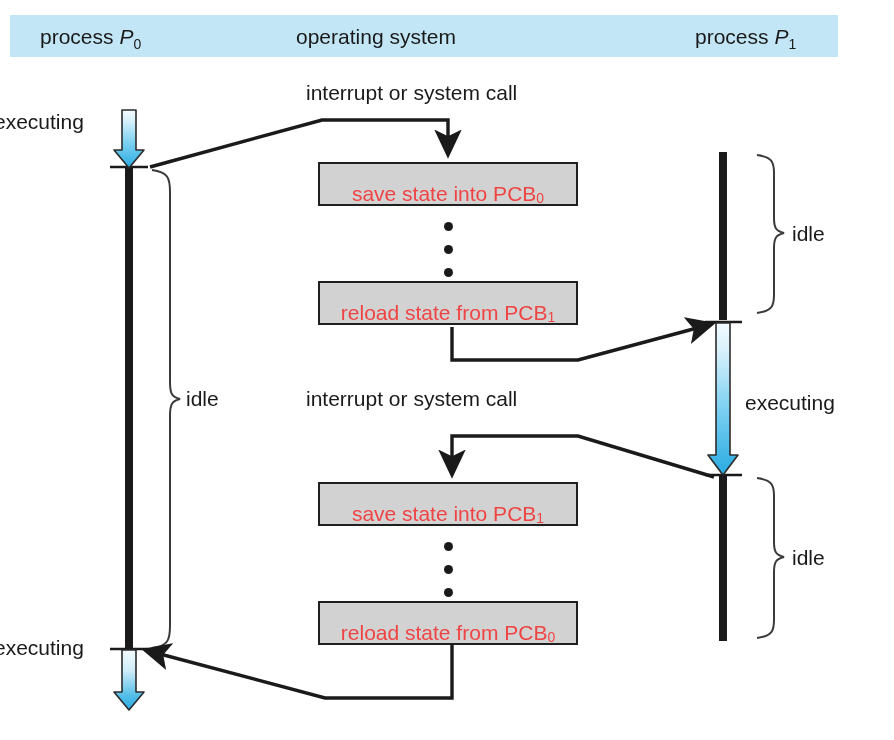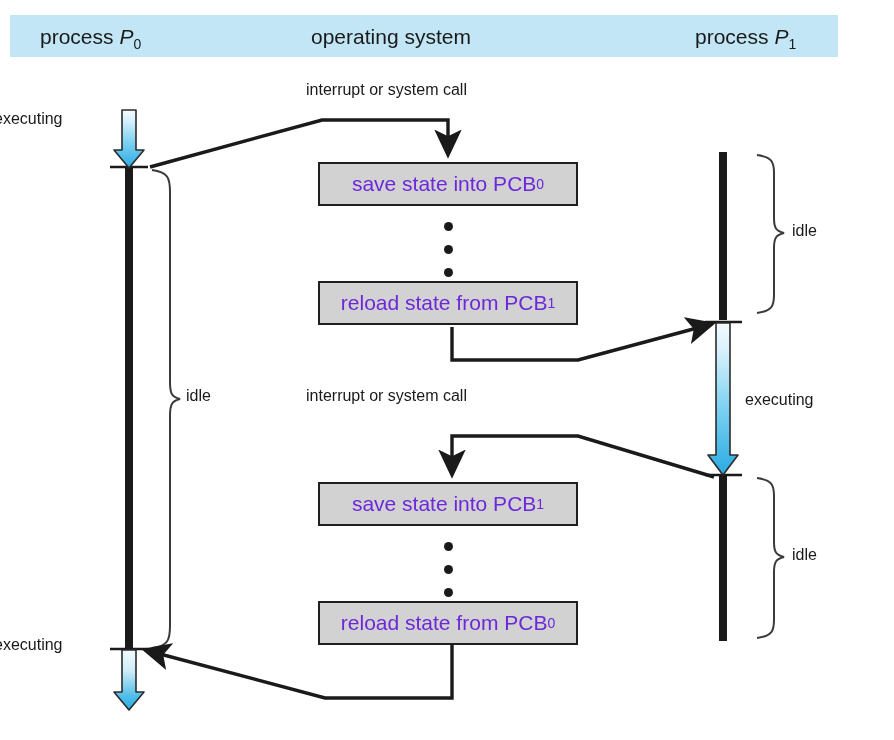--- a/index.html
+++ b/index.html
@@ -37,30 +37,30 @@
   }
   .hdr-label i {
     font-style: italic;
   }
   .sub {
     font-size: 14px;
     vertical-align: sub;
     font-style: normal;
   }
   .caption {
-    font-size: 16px;
+    font-size: 21px;
   }
   .boxlabel {
     position: absolute;
     font-family: "Liberation Sans", sans-serif;
     font-size: 21px;
-    color: #6d28d9;
+    color: #ef4444;
     white-space: nowrap;
     display: flex;
-    align-items: center;
+    align-items: flex-end;
     justify-content: center;
   }
   .procbox {
     position: absolute;
     box-sizing: border-box;
     background: #d2d2d2;
     border: 2px solid #1f1f1f;
   }
   .hdr-band {
     position: absolute;
@@ -78,21 +78,21 @@
 <body>
 
 <div id="stage">
 
   <div class="hdr-band" style="left:10px; top:15px; width:828px; height:42px;"></div>
 
   <div class="txt hdr-label" style="left:40px; top:26px;">
     <span>process </span><i>P</i><span class="sub">0</span>
   </div>
 
-  <div class="txt hdr-label" style="left:311px; top:26px;">
+  <div class="txt hdr-label" style="left:296px; top:26px;">
     <span>operating system</span>
   </div>
 
   <div class="txt hdr-label" style="left:695px; top:26px;">
     <span>process </span><i>P</i><span class="sub">1</span>
   </div>
 
   <svg class="layer" viewBox="0 0 894 740" xmlns="http://www.w3.org/2000/svg">
     <defs>
       <linearGradient id="gradBlue" x1="0" y1="0" x2="0" y2="1">

